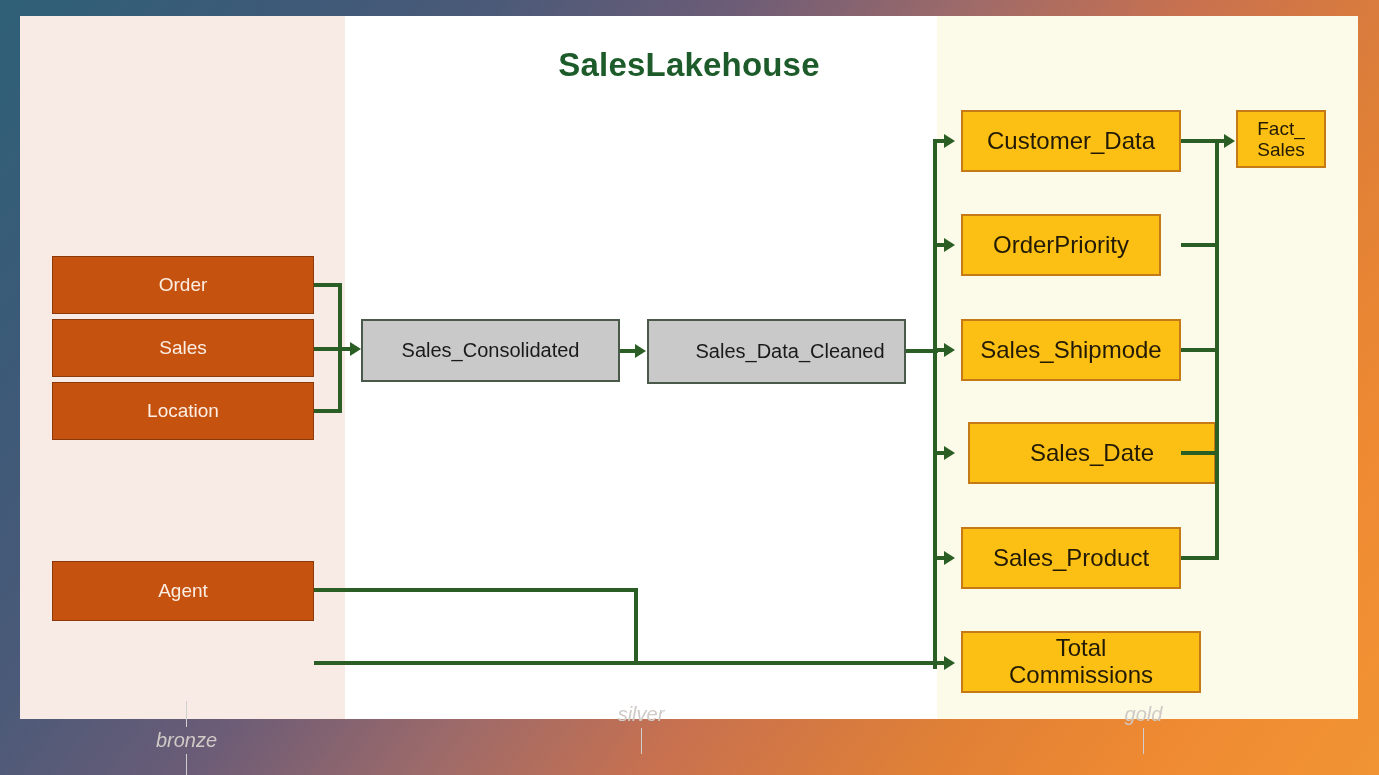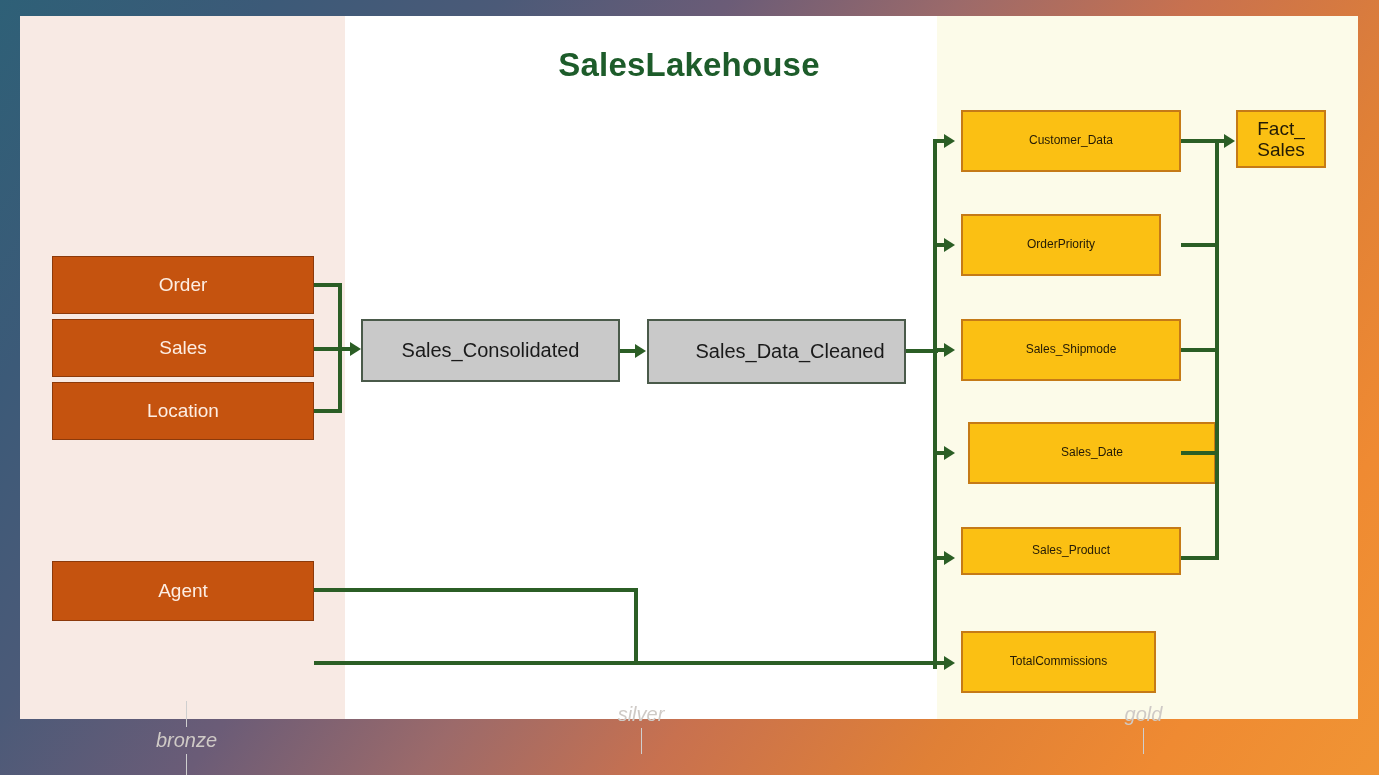--- a/index.html
+++ b/index.html
@@ -74,21 +74,21 @@
   .node-silver {
     background: #c9c9c9;
     border: 2px solid #4a5a4a;
     color: #1a1a1a;
     font-size: 20px;
   }
   .node-gold {
     background: #fbc013;
     border: 2px solid #c57a17;
     color: #231a06;
-    font-size: 12px;
+    font-size: 24px;
   }
 
   
   .ln {
     position: absolute;
     background: #2b5e25;
   }
   .arrow {
     position: absolute;
     width: 0; height: 0;
@@ -154,22 +154,22 @@
     <div class="node node-bronze" style="left:32px;  top:366px; width:262px; height:58px;">Location</div>
     <div class="node node-bronze" style="left:32px;  top:545px; width:262px; height:60px;">Agent</div>
 
     <div class="node node-silver" style="left:341px; top:303px; width:259px; height:63px;">Sales_Consolidated</div>
     <div class="node node-silver" style="left:627px; top:303px; width:259px; height:65px;padding-left:27px;">Sales_Data_Cleaned</div>
 
     <div class="node node-gold" style="left:941px; top:94px;  width:220px; height:62px;">Customer_Data</div>
     <div class="node node-gold" style="left:941px; top:198px; width:200px; height:62px;">OrderPriority</div>
     <div class="node node-gold" style="left:941px; top:303px; width:220px; height:62px;">Sales_Shipmode</div>
     <div class="node node-gold" style="left:948px; top:406px; width:248px; height:62px;">Sales_Date</div>
-    <div class="node node-gold" style="left:941px; top:511px; width:220px; height:48px;">Sales_Product</div>
-    <div class="node node-gold" style="left:941px; top:615px; width:195px; height:62px; flex-direction:row;">
+    <div class="node node-gold" style="left:941px; top:511px; width:220px; height:62px;">Sales_Product</div>
+    <div class="node node-gold" style="left:941px; top:615px; width:240px; height:62px; flex-direction:column;">
       <span>Total</span>
       <span>Commissions</span>
     </div>
 
     <div class="node node-gold" style="left:1216px; top:94px; width:90px; height:58px; flex-direction:column; font-size:19px;">
       <span>Fact_</span>
       <span>Sales</span>
     </div>
 
     <div class="ln" style="left:294px; top:267px; width:28px; height:4px;"></div>

